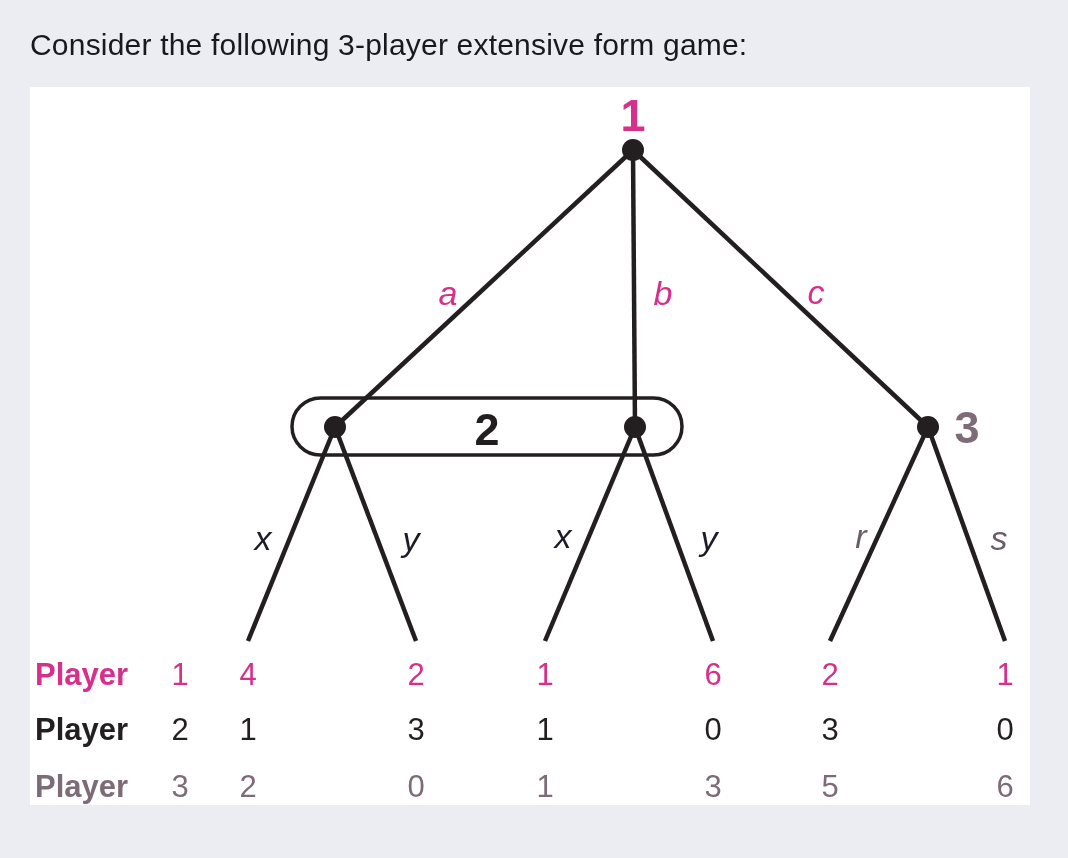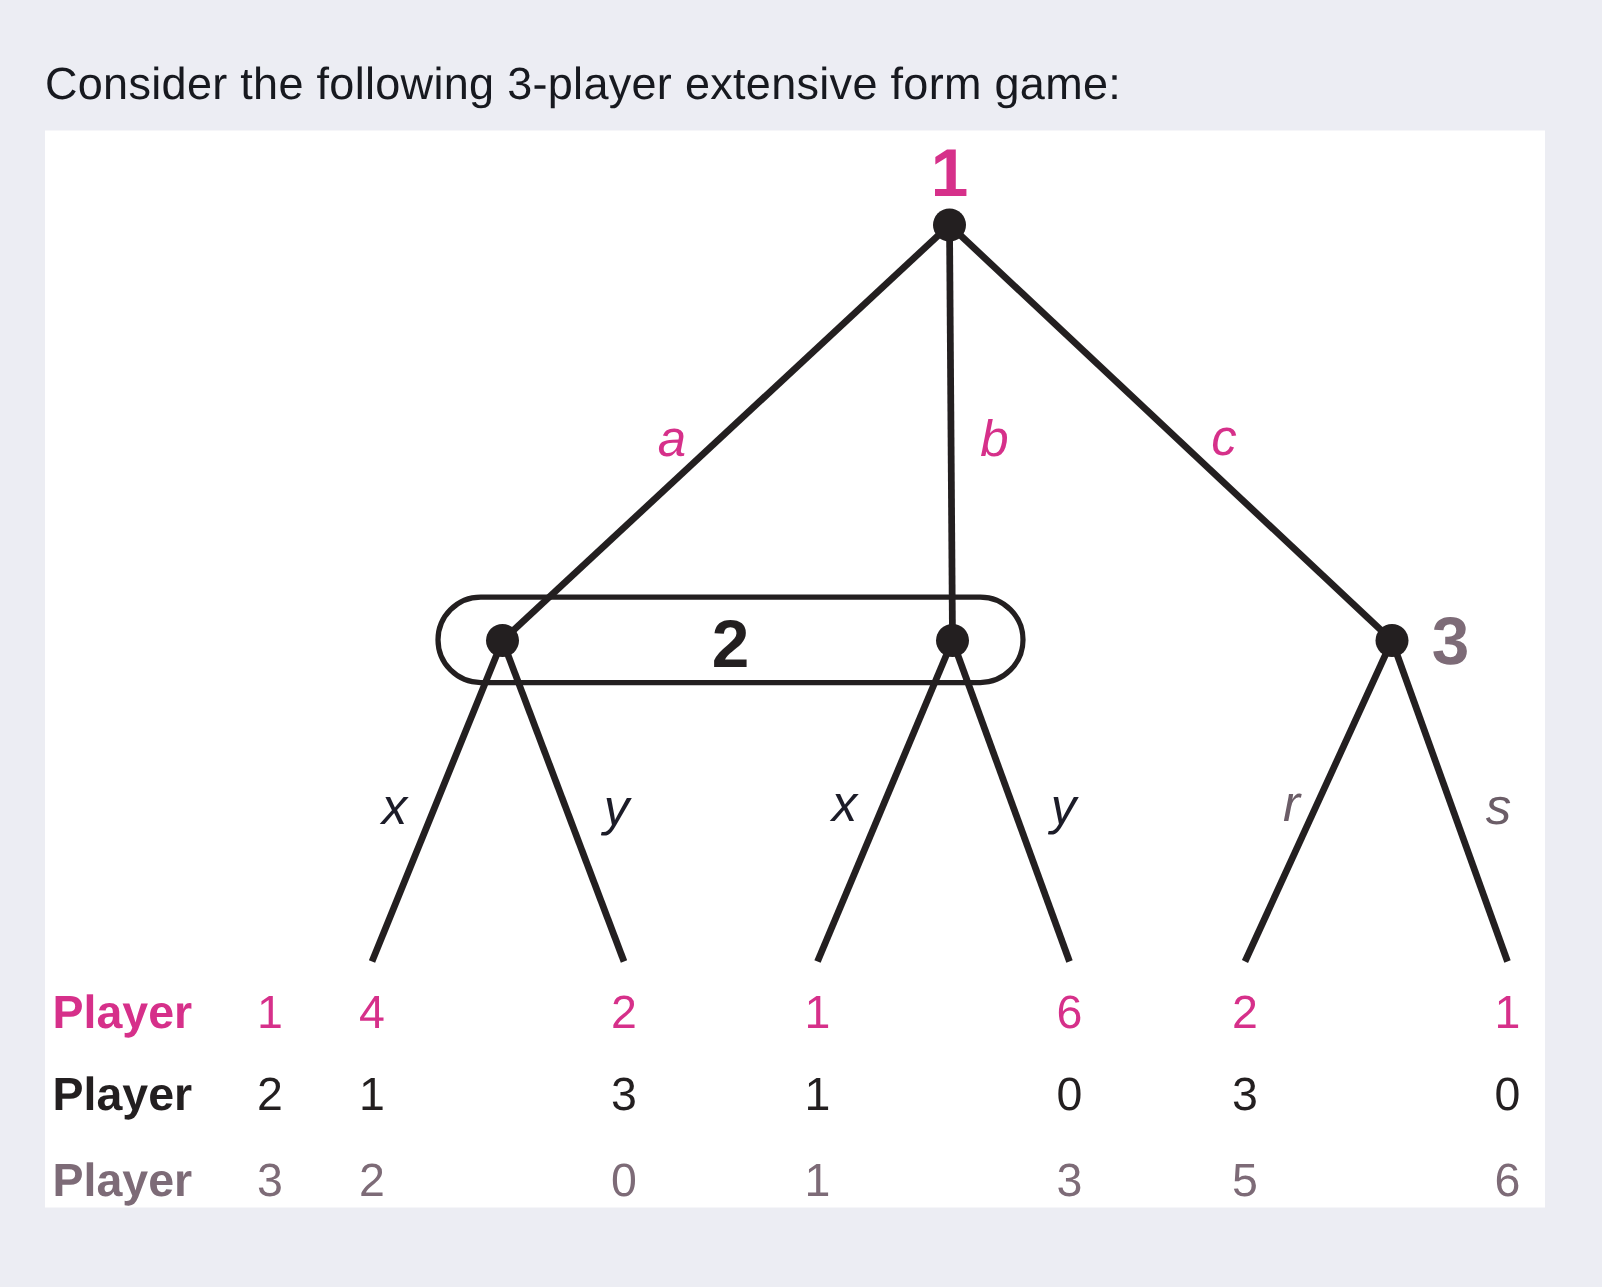--- a/index.html
+++ b/index.html
@@ -4,21 +4,21 @@
 <style>
   * { margin: 0; padding: 0; box-sizing: border-box; }
   html, body {
     width: 1068px; height: 858px;
     background: #ecedf3;
     font-family: "Liberation Sans", sans-serif;
     overflow: hidden;
   }
   .page { position: relative; width: 1068px; height: 858px; }
   .title {
-    position: absolute; left: 30px; top: 40px;
+    position: absolute; left: 30px; top: 28px;
     font-size: 30px; font-weight: 400; color: #17191f;
     letter-spacing: 0.2px;
   }
   .panel {
     position: absolute; left: 30px; top: 87px;
     width: 1000px; height: 718px;
     background: #ffffff;
   }
   .tree-svg { position: absolute; left: 0; top: 0; }
 

